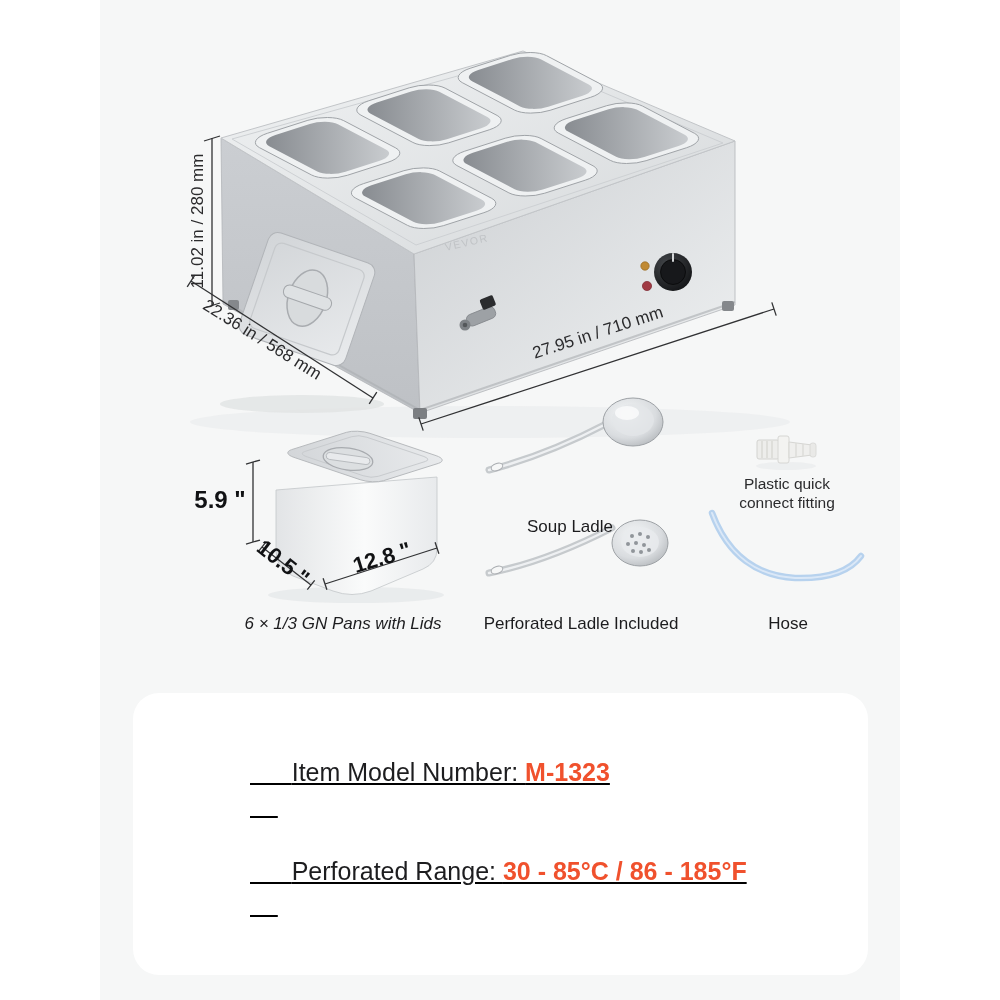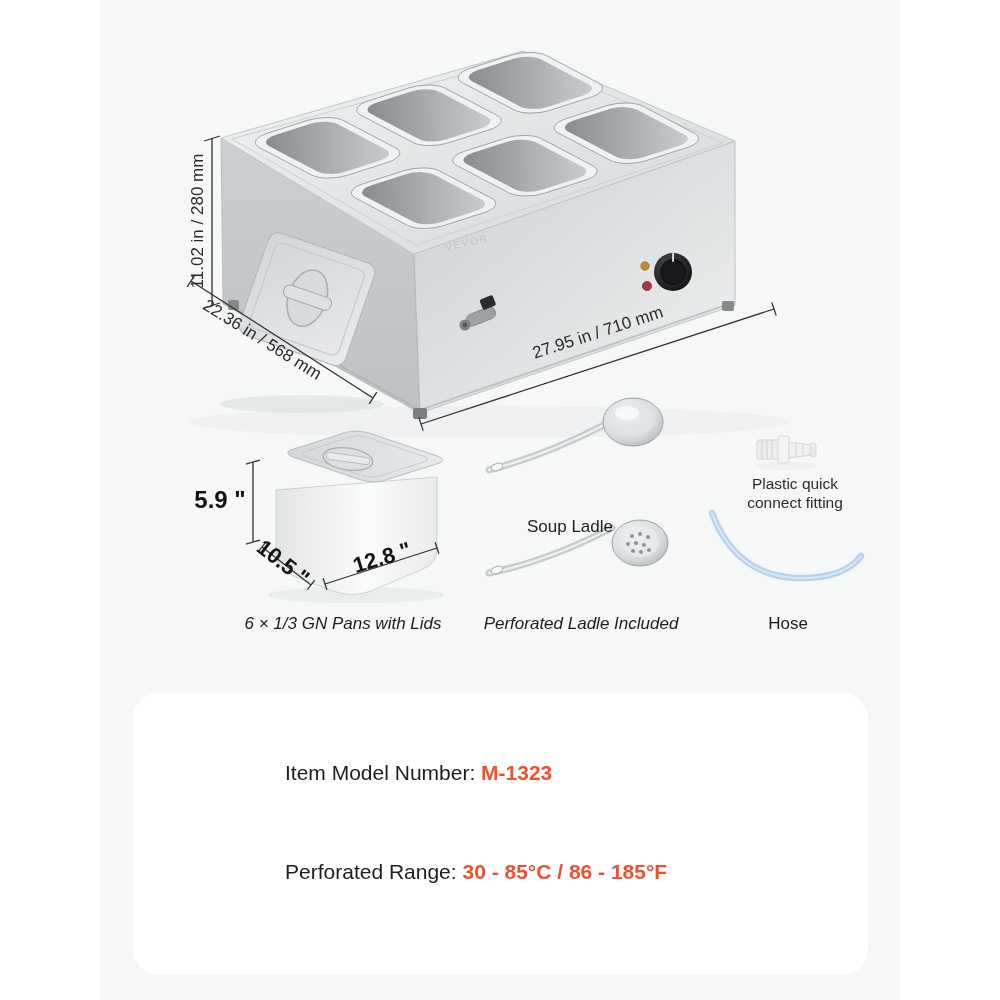--- a/index.html
+++ b/index.html
@@ -10,21 +10,21 @@
   .lbl{position:absolute;font-size:17px;color:#2b2b2d;white-space:nowrap;
        transform:translate(-50%,-50%);}
   .rot{transform-origin:center;}
   .dim-big{font-weight:bold;font-size:24px;color:#111214;}
   .dim-mid{font-weight:bold;font-size:22px;color:#111214;}
   .caption{font-size:17px;color:#1c1c1e;margin-top:24px;}
   .cap-2line{font-size:15.5px;line-height:19px;text-align:center;white-space:nowrap;}
   .spec-card{position:absolute;left:133px;top:693px;width:735px;height:282px;
      background:#ffffff;border-radius:26px;box-sizing:border-box;
      padding:30px 30px 0 117px;}
-  .spec-row{font-size:21px;line-height:33px;white-space:pre-wrap;}
+  .spec-row{font-size:25px;line-height:33px;white-space:pre-wrap;text-decoration:underline;}
   .spec-row .label{color:#1d1d1f;}
   .spec-row .value{color:#F0512D;font-weight:bold;}
 </style>
 </head>
 <body>
 
 <div class="stage">
   <div class="panel"></div>
 
   <svg class="scene" viewBox="0 0 1000 1000">
@@ -216,22 +216,22 @@
   <div class="lbl rot" style="left:198px;top:221px;transform:translate(-50%,-50%) rotate(-90deg);">11.02 in / 280 mm</div>
   <div class="lbl rot" style="left:262px;top:340px;transform:translate(-50%,-50%) rotate(32deg);">22.36 in / 568 mm</div>
   <div class="lbl rot" style="left:598px;top:333px;transform:translate(-50%,-50%) rotate(-18deg);">27.95 in / 710 mm</div>
 
   <div class="lbl dim-big" style="left:220px;top:500px;">5.9 "</div>
   <div class="lbl dim-mid rot" style="left:283px;top:563px;transform:translate(-50%,-50%) rotate(38deg);">10.5 "</div>
   <div class="lbl dim-mid rot" style="left:382px;top:558px;transform:translate(-50%,-50%) rotate(-17deg);">12.8 "</div>
 
   <div class="lbl caption" style="left:343px;top:600px;font-style:italic;">6 × 1/3 GN Pans with Lids</div>
   <div class="lbl caption" style="left:570px;top:503px;">Soup Ladle</div>
-  <div class="lbl caption" style="left:581px;top:600px;font-style:italic;">Perforated Ladle Included</div>
-  <div class="lbl cap-2line" style="left:787px;top:493px;margin-left:8px;">
+  <div class="lbl caption" style="left:581px;top:600px;">Perforated Ladle Included</div>
+  <div class="lbl cap-2line" style="left:787px;top:493px;">
     <div>Plastic quick</div>
     <div>connect fitting</div>
   </div>
   <div class="lbl caption" style="left:788px;top:600px;text-align:center;">Hose</div>
 
   <div class="spec-card">
     <div class="spec-row">
       <span class="label">Item Model Number: </span><span class="value">M-1323</span>
     </div>
     <div class="spec-row">

